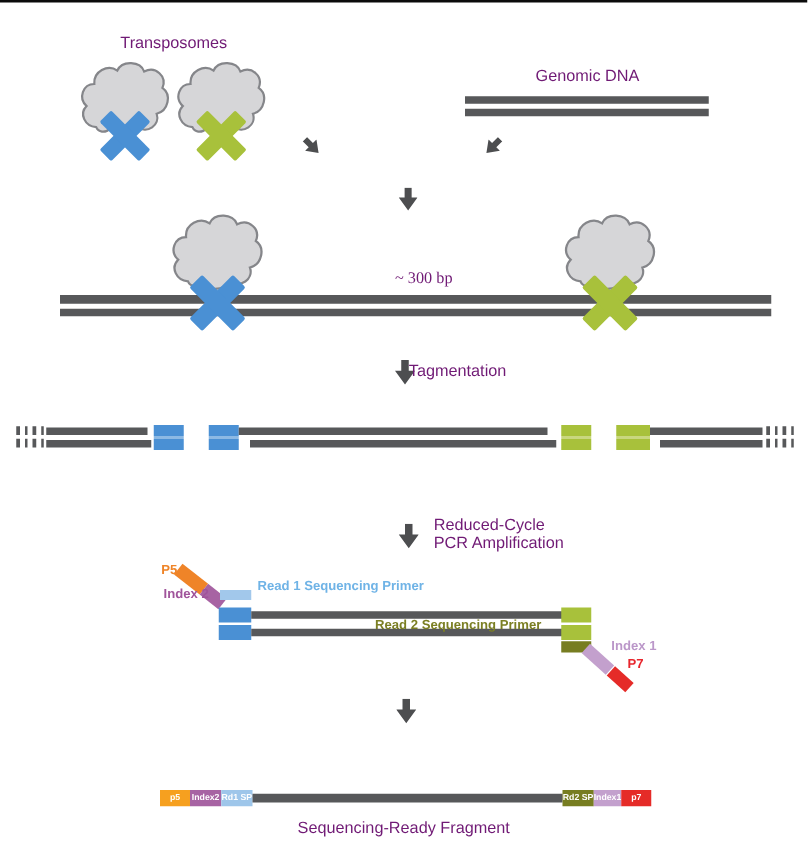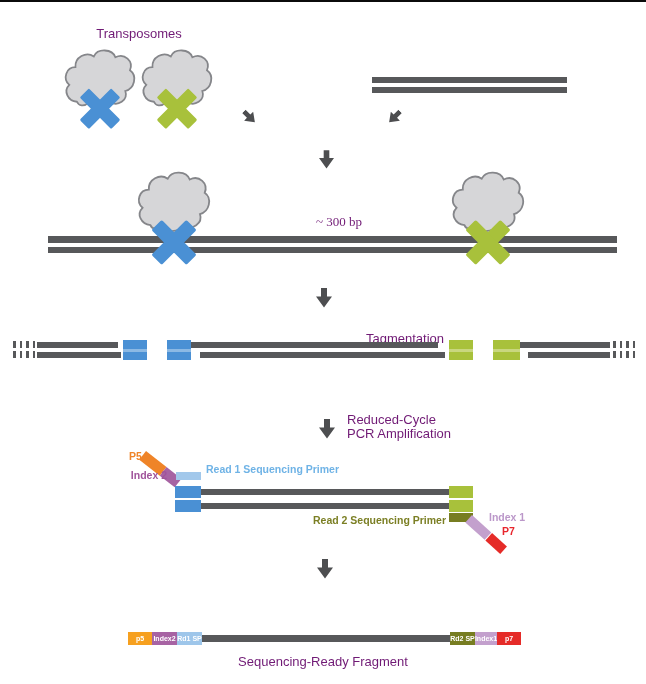--- a/index.html
+++ b/index.html
@@ -50,20 +50,21 @@
 
   <svg class="abs" style="left:60px;top:46px;" width="80" height="86" viewBox="0 0 100 112">
     <use href="#blobshape"></use>
     <use href="#xshape" transform="translate(50,79)" fill="#4a90d4"></use>
   </svg>
   <svg class="abs" style="left:137px;top:46px;" width="80" height="86" viewBox="0 0 100 112">
     <use href="#blobshape"></use>
     <use href="#xshape" transform="translate(50,79)" fill="#a8c13b"></use>
   </svg>
 
+  <div class="abs lbl lbl-center" style="left:400px;top:51px;width:140px;">Genomic DNA</div>
   <div class="bar" style="left:372px;top:75px;width:195px;height:6px;"></div>
   <div class="bar" style="left:372px;top:85px;width:195px;height:6px;"></div>
 
   <svg class="arrow-svg" style="left:243px;top:107px;transform:rotate(-45deg);" width="13" height="16" viewBox="0 0 16 20">
       <use href="#arrowdown"></use>
     </svg>
   <svg class="arrow-svg" style="left:388px;top:107px;transform:rotate(45deg);" width="13" height="16" viewBox="0 0 16 20">
       <use href="#arrowdown"></use>
     </svg>
 
@@ -81,21 +82,21 @@
   <svg class="abs" style="left:448px;top:168px;" width="80" height="96" viewBox="0 0 100 122">
     <use href="#blobshape"></use>
     <use href="#xshape" transform="translate(50,92) scale(1.08)" fill="#a8c13b"></use>
   </svg>
 
   <div class="abs lbl lbl-center" style="left:303px;top:212px;width:72px;font-family:Liberation Serif, serif;">~ 300 bp</div>
 
   <svg class="arrow-svg" style="left:316px;top:286px;" width="16" height="20" viewBox="0 0 16 20">
       <use href="#arrowdown"></use>
     </svg>
-  <div class="abs lbl" style="left:366px;top:287px;margin-top:42px;">Tagmentation</div>
+  <div class="abs lbl" style="left:327px;top:287px;">Tagmentation</div>
 
   <div class="dash-row" style="left:13px;top:339px;">
     <div class="dash"></div>
       <div class="dash"></div>
       <div class="dash"></div>
       <div class="dash"></div>
   </div>
   <div class="dash-row" style="left:13px;top:349px;">
     <div class="dash"></div>
       <div class="dash"></div>
@@ -145,21 +146,21 @@
   <div class="abs small-lbl" style="left:206px;top:461px;color:#6fb3e6;">Read 1 Sequencing Primer</div>
 
   <div class="blk blk-blue" style="left:175px;top:484px;width:26px;"></div>
   <div class="bar" style="left:201px;top:487px;width:249px;height:6px;"></div>
   <div class="blk blk-green" style="left:449px;top:484px;width:24px;"></div>
 
   <div class="blk blk-blue" style="left:175px;top:498px;width:26px;"></div>
   <div class="bar" style="left:201px;top:501px;width:249px;height:6px;"></div>
   <div class="blk blk-green" style="left:449px;top:498px;width:24px;"></div>
 
-  <div class="abs small-lbl" style="left:300px;top:512px;width:146px;text-align:right;color:#7b7f24;">Read 2 Sequencing Primer</div>
+  <div class="abs small-lbl" style="left:300px;top:492px;width:146px;color:#7b7f24;">Read 2 Sequencing Primer</div>
   <div class="abs" style="left:449px;top:511px;width:24px;height:9px;background:#777d21;"></div>
   <div class="tail" style="left:472px;top:513px;width:48px;height:10px;gap:1px;transform:rotate(42deg);">
     <div class="seg" style="width:26px;background:#c3a0cd;"></div>
     <div class="seg" style="width:20px;background:#e52b28;"></div>
   </div>
   <div class="abs small-lbl" style="left:489px;top:509px;color:#bb97c9;">Index 1</div>
   <div class="abs small-lbl" style="left:502px;top:523px;color:#e8262d;">P7</div>
 
   <svg class="arrow-svg" style="left:317px;top:557px;" width="16" height="20" viewBox="0 0 16 20">
       <use href="#arrowdown"></use>

